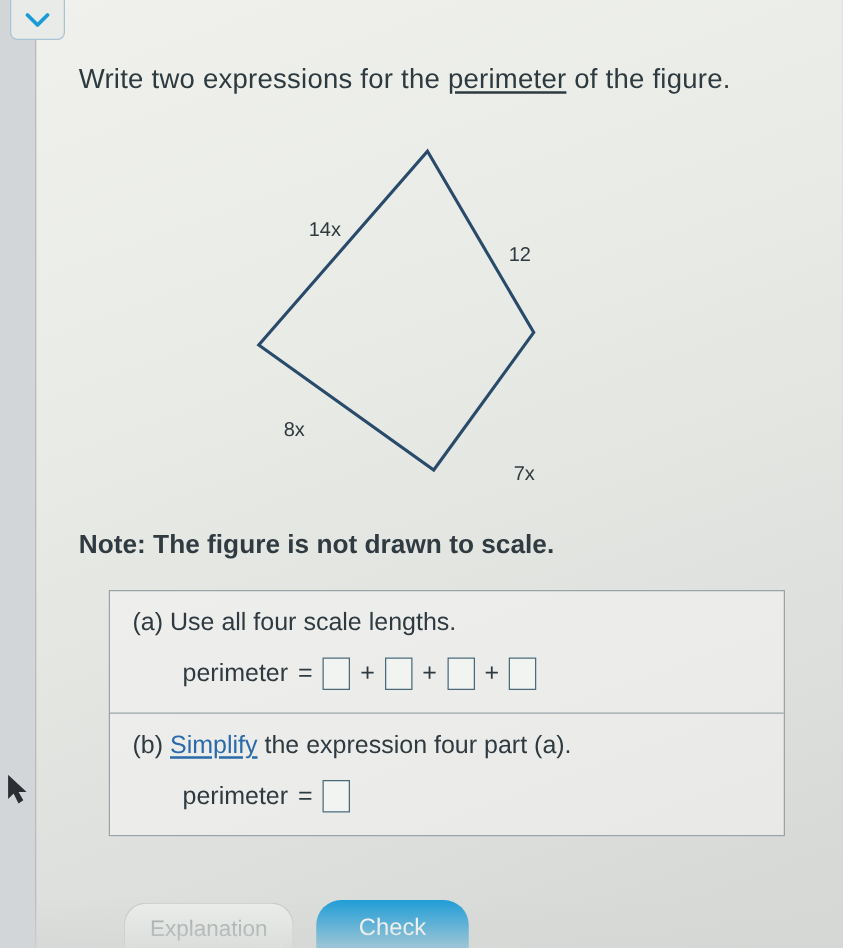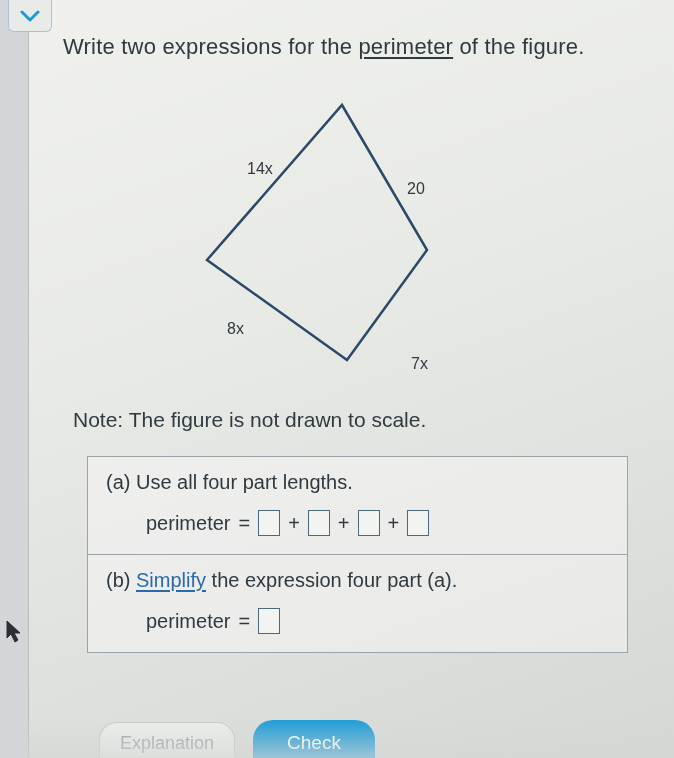--- a/index.html
+++ b/index.html
@@ -12,21 +12,21 @@
     position: relative;
   }
   .page {
     position: absolute;
     left: 28px;
     top: 0;
     width: 646px;
     height: 758px;
     background: linear-gradient(160deg, #f0f1ed 0%, #e8eae6 40%, #dfe1de 70%, #d5d7d4 100%);
     border-left: 1px solid #bbb;
-    padding: 24px 28px 0 28px;
+    padding: 40px 28px 0 28px;
   }
   .collapse-tab {
     position: absolute;
     left: 8px;
     top: 0;
     width: 44px;
     height: 32px;
     background: #e9ebe8;
     border: 1px solid #a8c2d6;
     border-top: none;
@@ -65,21 +65,22 @@
   .side-label {
     position: absolute;
     font-size: 16px;
     color: #2e3a40;
     font-weight: 500;
   }
   .note {
     font-size: 21px;
     color: #2f3b40;
     margin-top: 8px;
-    margin-left: 16px;
+    margin-left: 6px;
+    font-weight: bold;
   }
   .answer-box {
     margin: 24px 18px 0 30px;
     border: 1.5px solid #9aa4a8;
     background: rgba(245,246,244,0.55);
   }
   .part {
     padding: 14px 18px 18px 18px;
   }
   .part + .part { border-top: 1.5px solid #9aa4a8; }
@@ -159,30 +160,30 @@
 
   <div class="prompt">
     <span>Write two expressions for the </span><span class="underline">perimeter</span><span> of the figure.</span>
   </div>
 
   <div class="figure-area">
     <svg width="300" height="290" viewBox="0 0 300 290">
       <polygon points="175,15 260,160 180,270 40,170" fill="none" stroke="#2a4a6a" stroke-width="2.5"></polygon>
     </svg>
     <div class="side-label" style="left:190px; top:80px;">14x</div>
-    <div class="side-label" style="left:350px; top:100px;">20</div>
+    <div class="side-label" style="left:350px; top:100px;">12</div>
     <div class="side-label" style="left:170px; top:240px;">8x</div>
     <div class="side-label" style="left:310px; top:275px;margin-left:44px;">7x</div>
   </div>
 
   <div class="note">Note: The figure is not drawn to scale.</div>
 
   <div class="answer-box">
     <div class="part">
-      <div class="part-label">(a) Use all four part lengths.</div>
+      <div class="part-label">(a) Use all four scale lengths.</div>
       <div class="expr-line">
         <span>perimeter</span>
         <span>=</span>
         <span class="blank"></span>
         <span>+</span>
         <span class="blank"></span>
         <span>+</span>
         <span class="blank"></span>
         <span>+</span>
         <span class="blank"></span>

